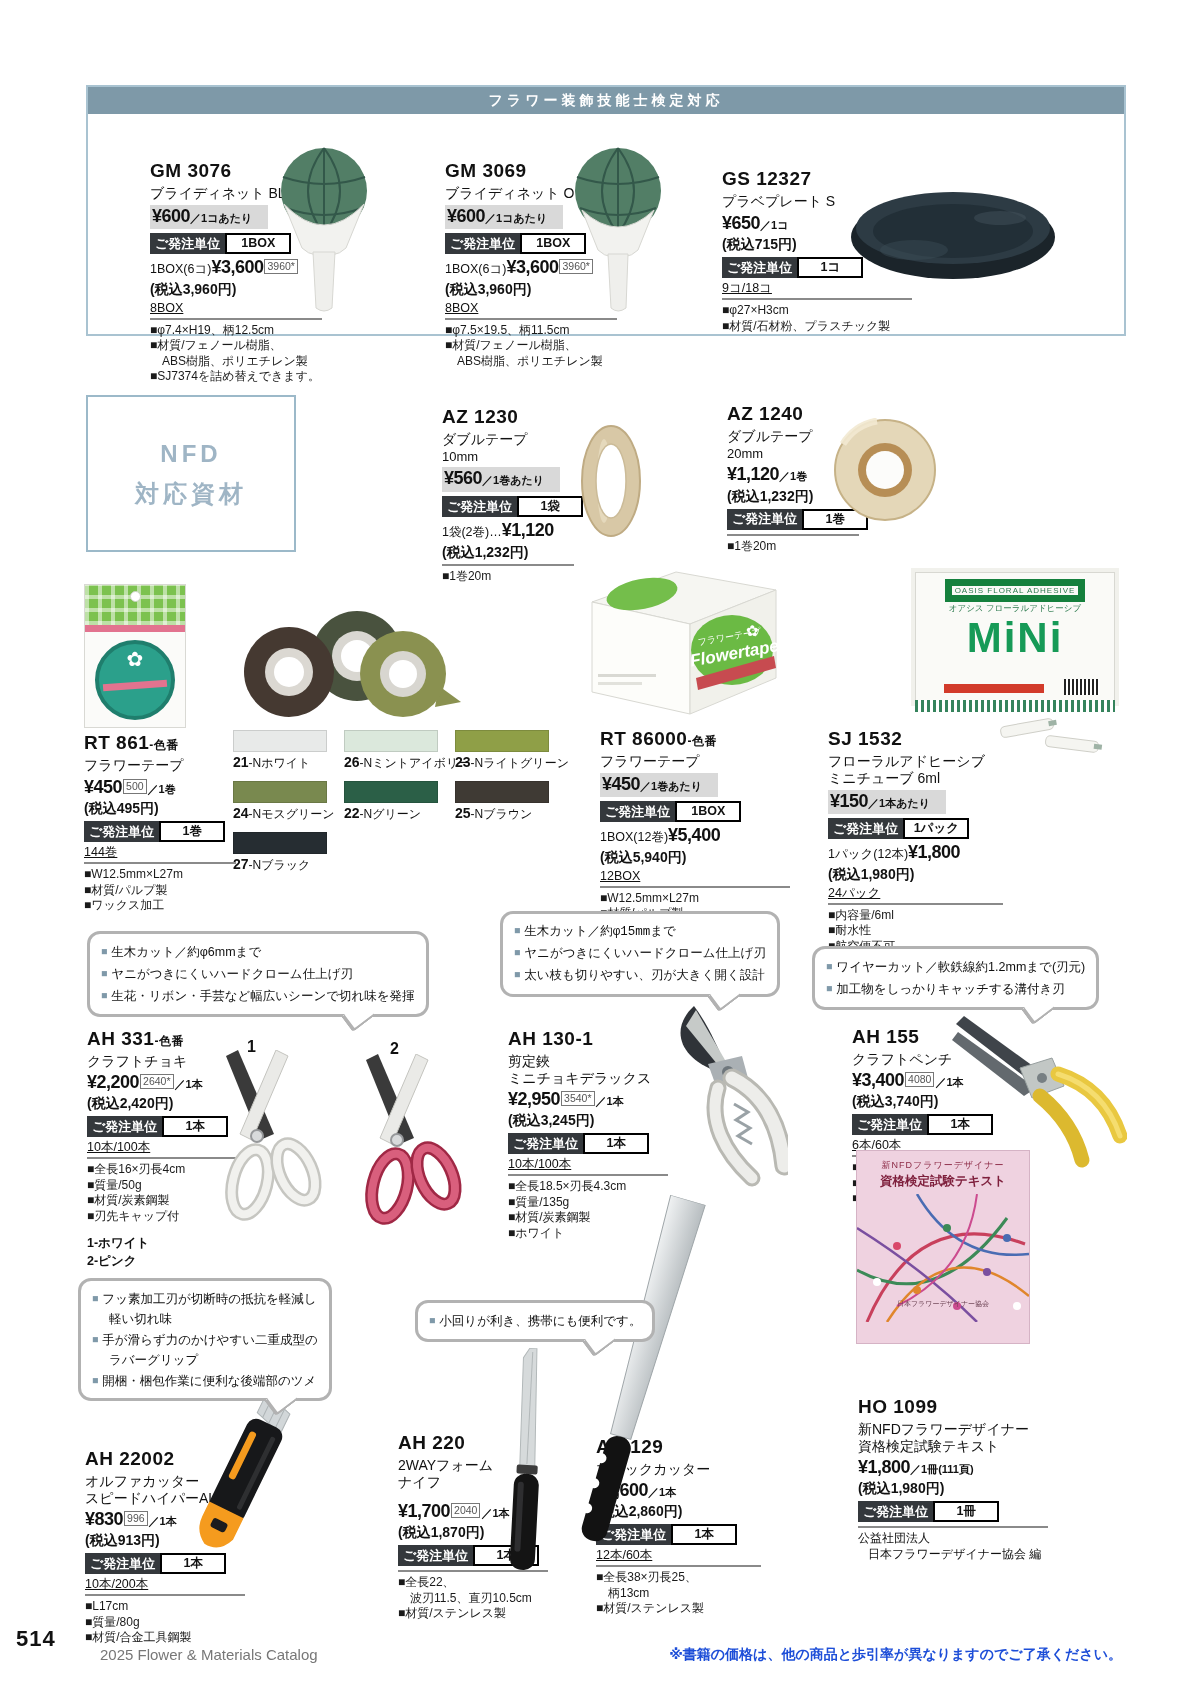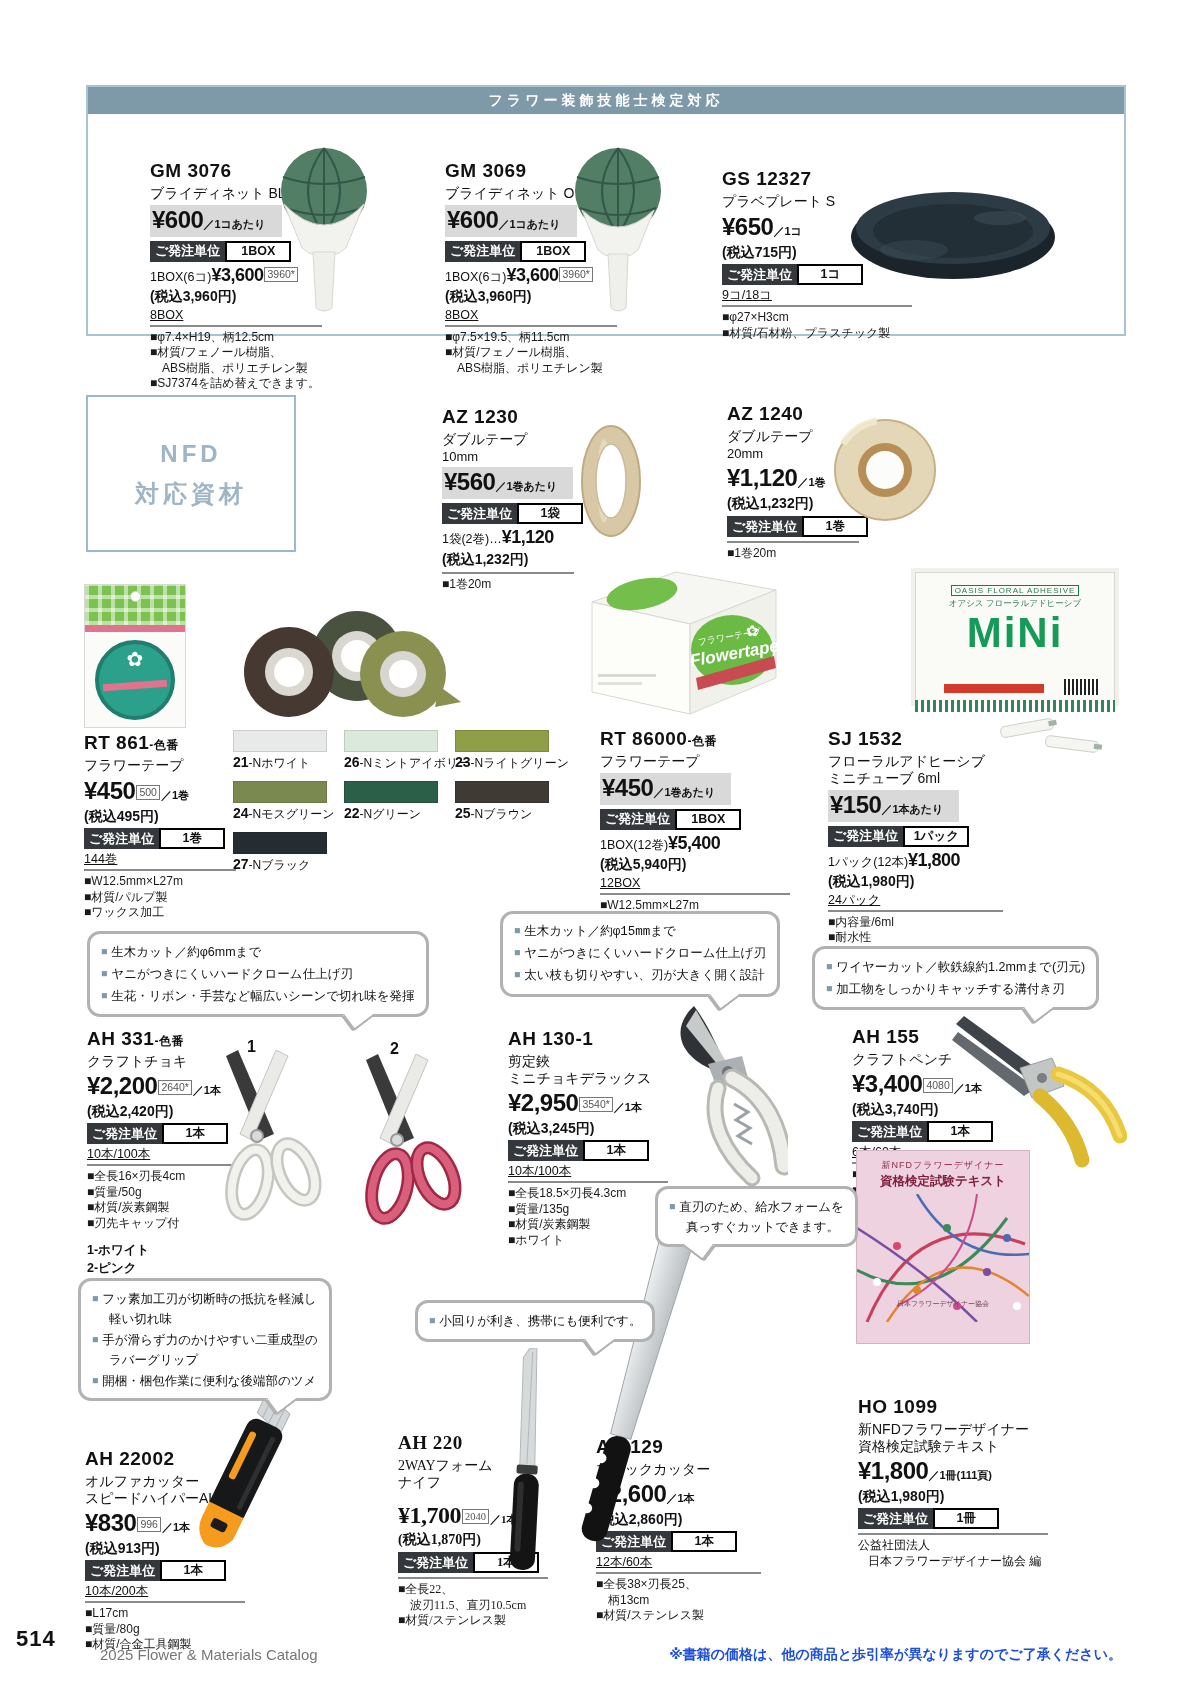--- a/index.html
+++ b/index.html
@@ -10,21 +10,21 @@
   .topbox{position:absolute;left:86px;top:85px;width:1036px;height:247px;border:2px solid #a9c3d1;background:#fff;}
   .topbar{height:27px;background:#7e99a8;color:#fff;text-align:center;font-size:14px;font-weight:bold;
           letter-spacing:4px;line-height:27px;}
   
   .col{position:absolute;line-height:1.2;}
   .code{font-size:19px;font-weight:bold;letter-spacing:0.5px;}
   .code .sfx{font-size:12px;}
   .name{font-size:14px;margin-top:2px;line-height:17px;}
   .size{font-size:13px;margin-top:1px;}
   .strip{display:inline-block;background:#d9d9d9;padding:1px 16px 2px 2px;margin-top:3px;}
-  .yen{font-size:24px;font-weight:800;letter-spacing:-0.5px;}
+  .yen{font-size:18px;font-weight:800;letter-spacing:-0.5px;}
   .yen-s{font-size:18px;font-weight:800;letter-spacing:-0.5px;}
   .suffix{font-size:11px;font-weight:bold;}
   .ref{display:inline-block;border:1px solid #777;color:#555;font-size:10.5px;line-height:13px;
        padding:0 2px;vertical-align:3px;background:#fff;margin:0 1px;}
   .tax{font-size:14px;font-weight:bold;margin-top:2px;}
   .order{display:flex;align-items:stretch;margin-top:4px;width:max-content;}
   .order-l{background:#34383c;color:#fff;font-size:13px;font-weight:bold;padding:2px 5px;display:flex;align-items:center;}
   .order-v{border:2px solid #000;background:#fff;font-size:12.5px;font-weight:bold;width:62px;text-align:center;padding:1px 0;}
   .pack{margin-top:3px;font-size:12.5px;white-space:nowrap;}
   .lot{font-size:12.5px;margin-top:3px;border-bottom:2px solid #8a8a8a;padding-bottom:2px;text-decoration:underline;}
@@ -60,21 +60,21 @@
      repeating-linear-gradient(0deg,rgba(255,255,255,0.5) 0 4px,rgba(255,255,255,0) 4px 13px),#7cc24f;position:relative;}
   .pkg861-hole{position:absolute;top:6px;left:45px;width:9px;height:9px;border-radius:50%;background:#fff;border:1px solid #c9d2c2;}
   .pkg861-strip{height:7px;background:#e2738f;}
   .pkg861-roll{width:72px;height:72px;border-radius:50%;background:#2ba08b;border:4px solid #1f7e6d;
                margin:8px auto 0 auto;text-align:center;color:#fff;position:relative;}
   .pkg861-roll .fl{font-size:20px;line-height:30px;}
   .pkg861-rib{height:7px;background:#e2738f;margin:8px 4px 0 4px;transform:rotate(-4deg);}
   
   .minipkg{position:absolute;left:915px;top:572px;width:198px;height:122px;background:#fafaf7;
            border:1px solid #d8d8d2;box-shadow:0 0 0 4px #f1f1ec;padding-top:6px;text-align:center;}
-  .mini-brand{display:inline-block;border:1px solid #15803d;color:#2c7a4e;font-size:8px;letter-spacing:1px;padding:0 3px;}
+  .mini-brand{display:inline-block;border:7px solid #15803d;color:#2c7a4e;font-size:8px;letter-spacing:1px;padding:0 3px;}
   .mini-jp{font-size:8.5px;color:#2c7a4e;margin-top:1px;}
   .mini-logo{font-size:42px;font-weight:800;color:#169a57;letter-spacing:2px;line-height:46px;}
   .mini-red{position:absolute;left:28px;bottom:8px;width:100px;height:9px;background:#d23b2b;}
   .mini-bar{position:absolute;right:14px;bottom:6px;width:36px;height:16px;
             background:repeating-linear-gradient(90deg,#222 0 2px,#fff 2px 4px);}
   .mini-stripes{position:absolute;left:915px;top:700px;width:200px;height:12px;
             background:repeating-linear-gradient(90deg,#35835c 0 3px,#fff 3px 6px);}
   .tube{position:absolute;width:52px;height:10px;background:#f5f5f1;border:1px solid #cfcfc8;border-radius:5px;}
   .tube::after{content:"";position:absolute;right:-4px;top:2px;width:8px;height:5px;background:#9fb3a6;}
   
@@ -507,21 +507,21 @@
     <rect x="19" y="44" width="7" height="52" rx="3" fill="#f59b1e"></rect>
     <rect x="40" y="40" width="5" height="80" rx="2" fill="#2e2f31"></rect>
     <path d="M13 126 L51 126 L51 150 Q44 168 27 166 Q13 158 13 142 Z" fill="#f59b1e"></path>
     <rect x="24" y="138" width="16" height="10" rx="3" fill="#1c1c1e"></rect>
   </svg>
 
   <div class="bubble" style="left:415px;top:1300px;">
     <div><span class="sq">■</span><span>小回りが利き、携帯にも便利です。</span></div>
     <i class="tail" style="right:40px;"></i>
   </div>
-  <div class="col" style="left:398px;top:1432px;width:150px;font-family:Liberation Serif, serif;">
+  <div class="col" style="left:398px;top:1432px;width:150px;">
     <div class="code">AH 220</div>
     <div class="name">2WAYフォーム</div>
     <div class="name" style="margin-top:0;">ナイフ</div>
     <div style="margin-top:10px;white-space:nowrap;"><span class="yen">¥1,700</span><span class="ref">2040</span><span class="suffix">／1本</span></div>
     <div class="tax">(税込1,870円)</div>
     <div class="order">
         <span class="order-l">ご発注単位</span>
         <span class="order-v">1本</span>
       </div>
     <div class="hr"></div>
@@ -532,25 +532,20 @@
     </div>
   </div>
   <svg class="abs" style="left:505px;top:1348px;transform:rotate(3deg);" width="46" height="228" viewBox="0 0 46 228">
     <polygon points="19,0 26,0 30,118 15,118 13,10" fill="#d6dadb" stroke="#b2b8b9"></polygon>
     <line x1="22" y1="4" x2="22" y2="116" stroke="#b2b8b9"></line>
     <rect x="12" y="117" width="21" height="9" rx="2" fill="#3c3c3c"></rect>
     <rect x="10" y="126" width="25" height="96" rx="11" fill="#141414"></rect>
     <rect x="14" y="134" width="6" height="70" rx="3" fill="#2e2e30"></rect>
   </svg>
 
-  <div class="bubble" style="left:655px;top:1186px;line-height:20px;">
-    <div><span class="sq">■</span><span>直刃のため、給水フォームを</span></div>
-    <div class="cont"><span>真っすぐカットできます。</span></div>
-    <i class="tail-l" style="left:28px;"></i>
-  </div>
   <div class="col" style="left:596px;top:1436px;width:165px;">
     <div class="code">AH 129</div>
     <div class="name">ブリックカッター</div>
     <div style="margin-top:2px;white-space:nowrap;"><span class="yen">¥2,600</span><span class="suffix">／1本</span></div>
     <div class="tax">(税込2,860円)</div>
     <div class="order">
         <span class="order-l">ご発注単位</span>
         <span class="order-v">1本</span>
       </div>
     <div class="lot">12本/60本</div>

